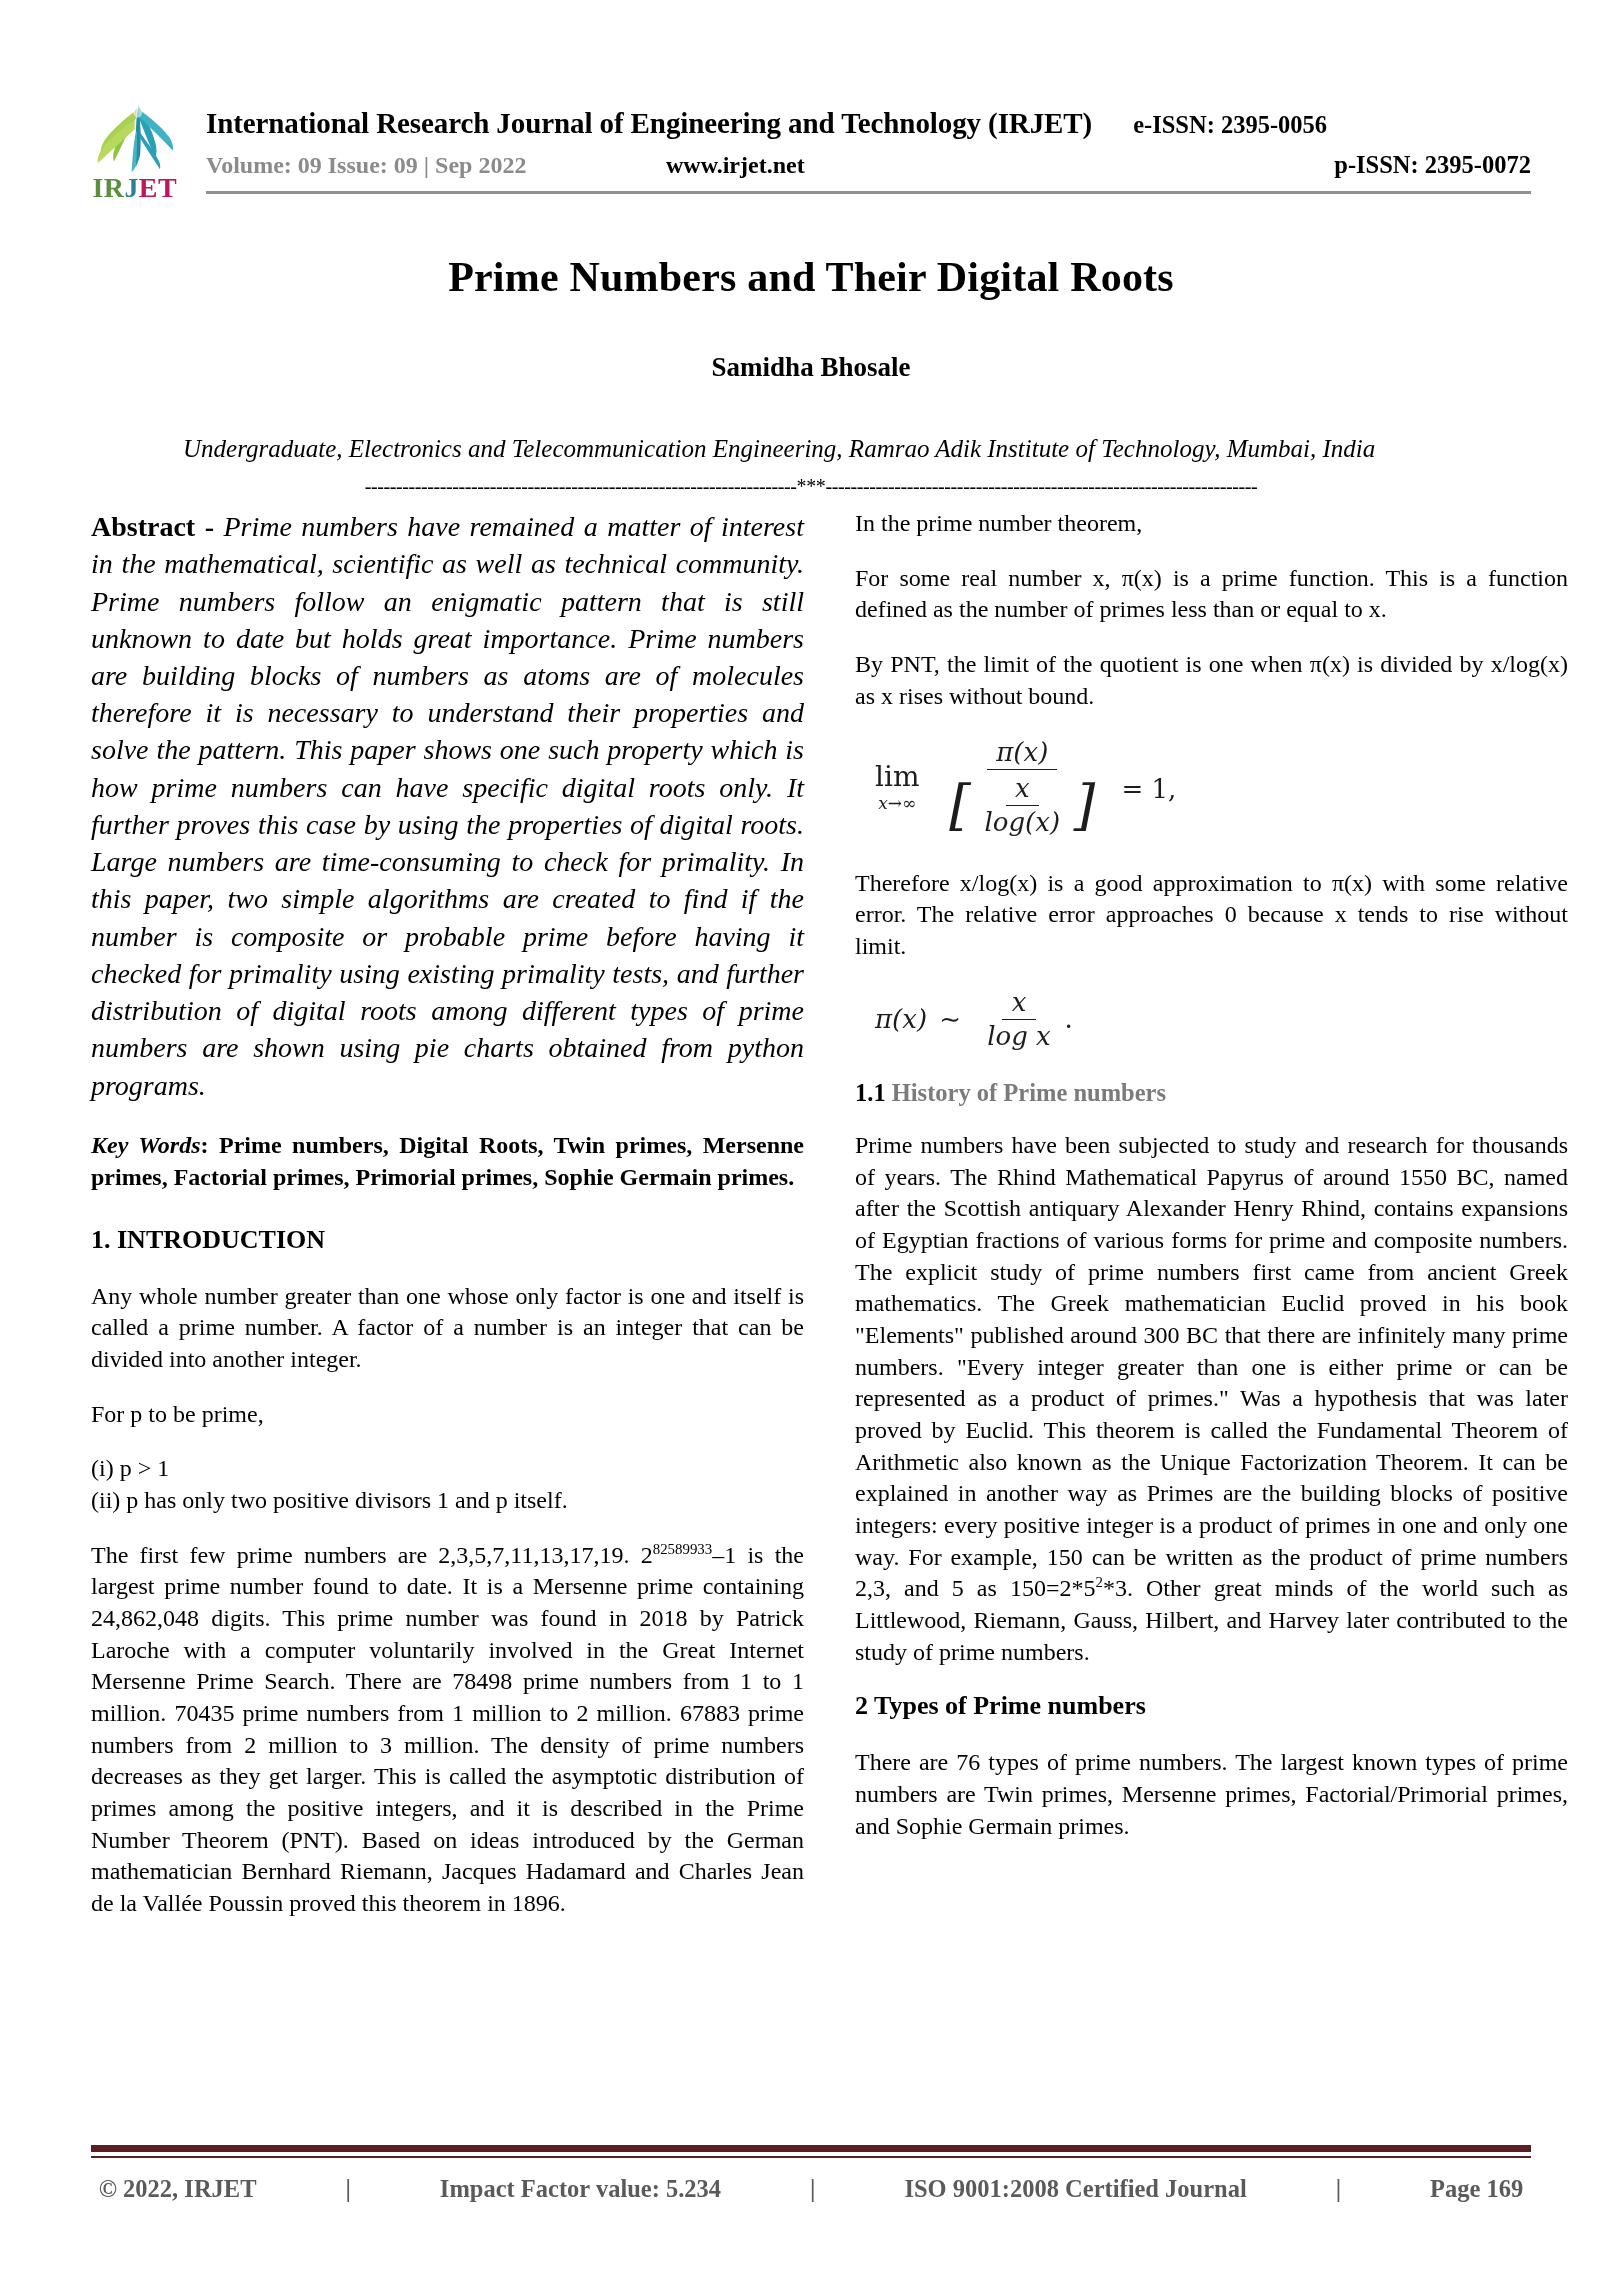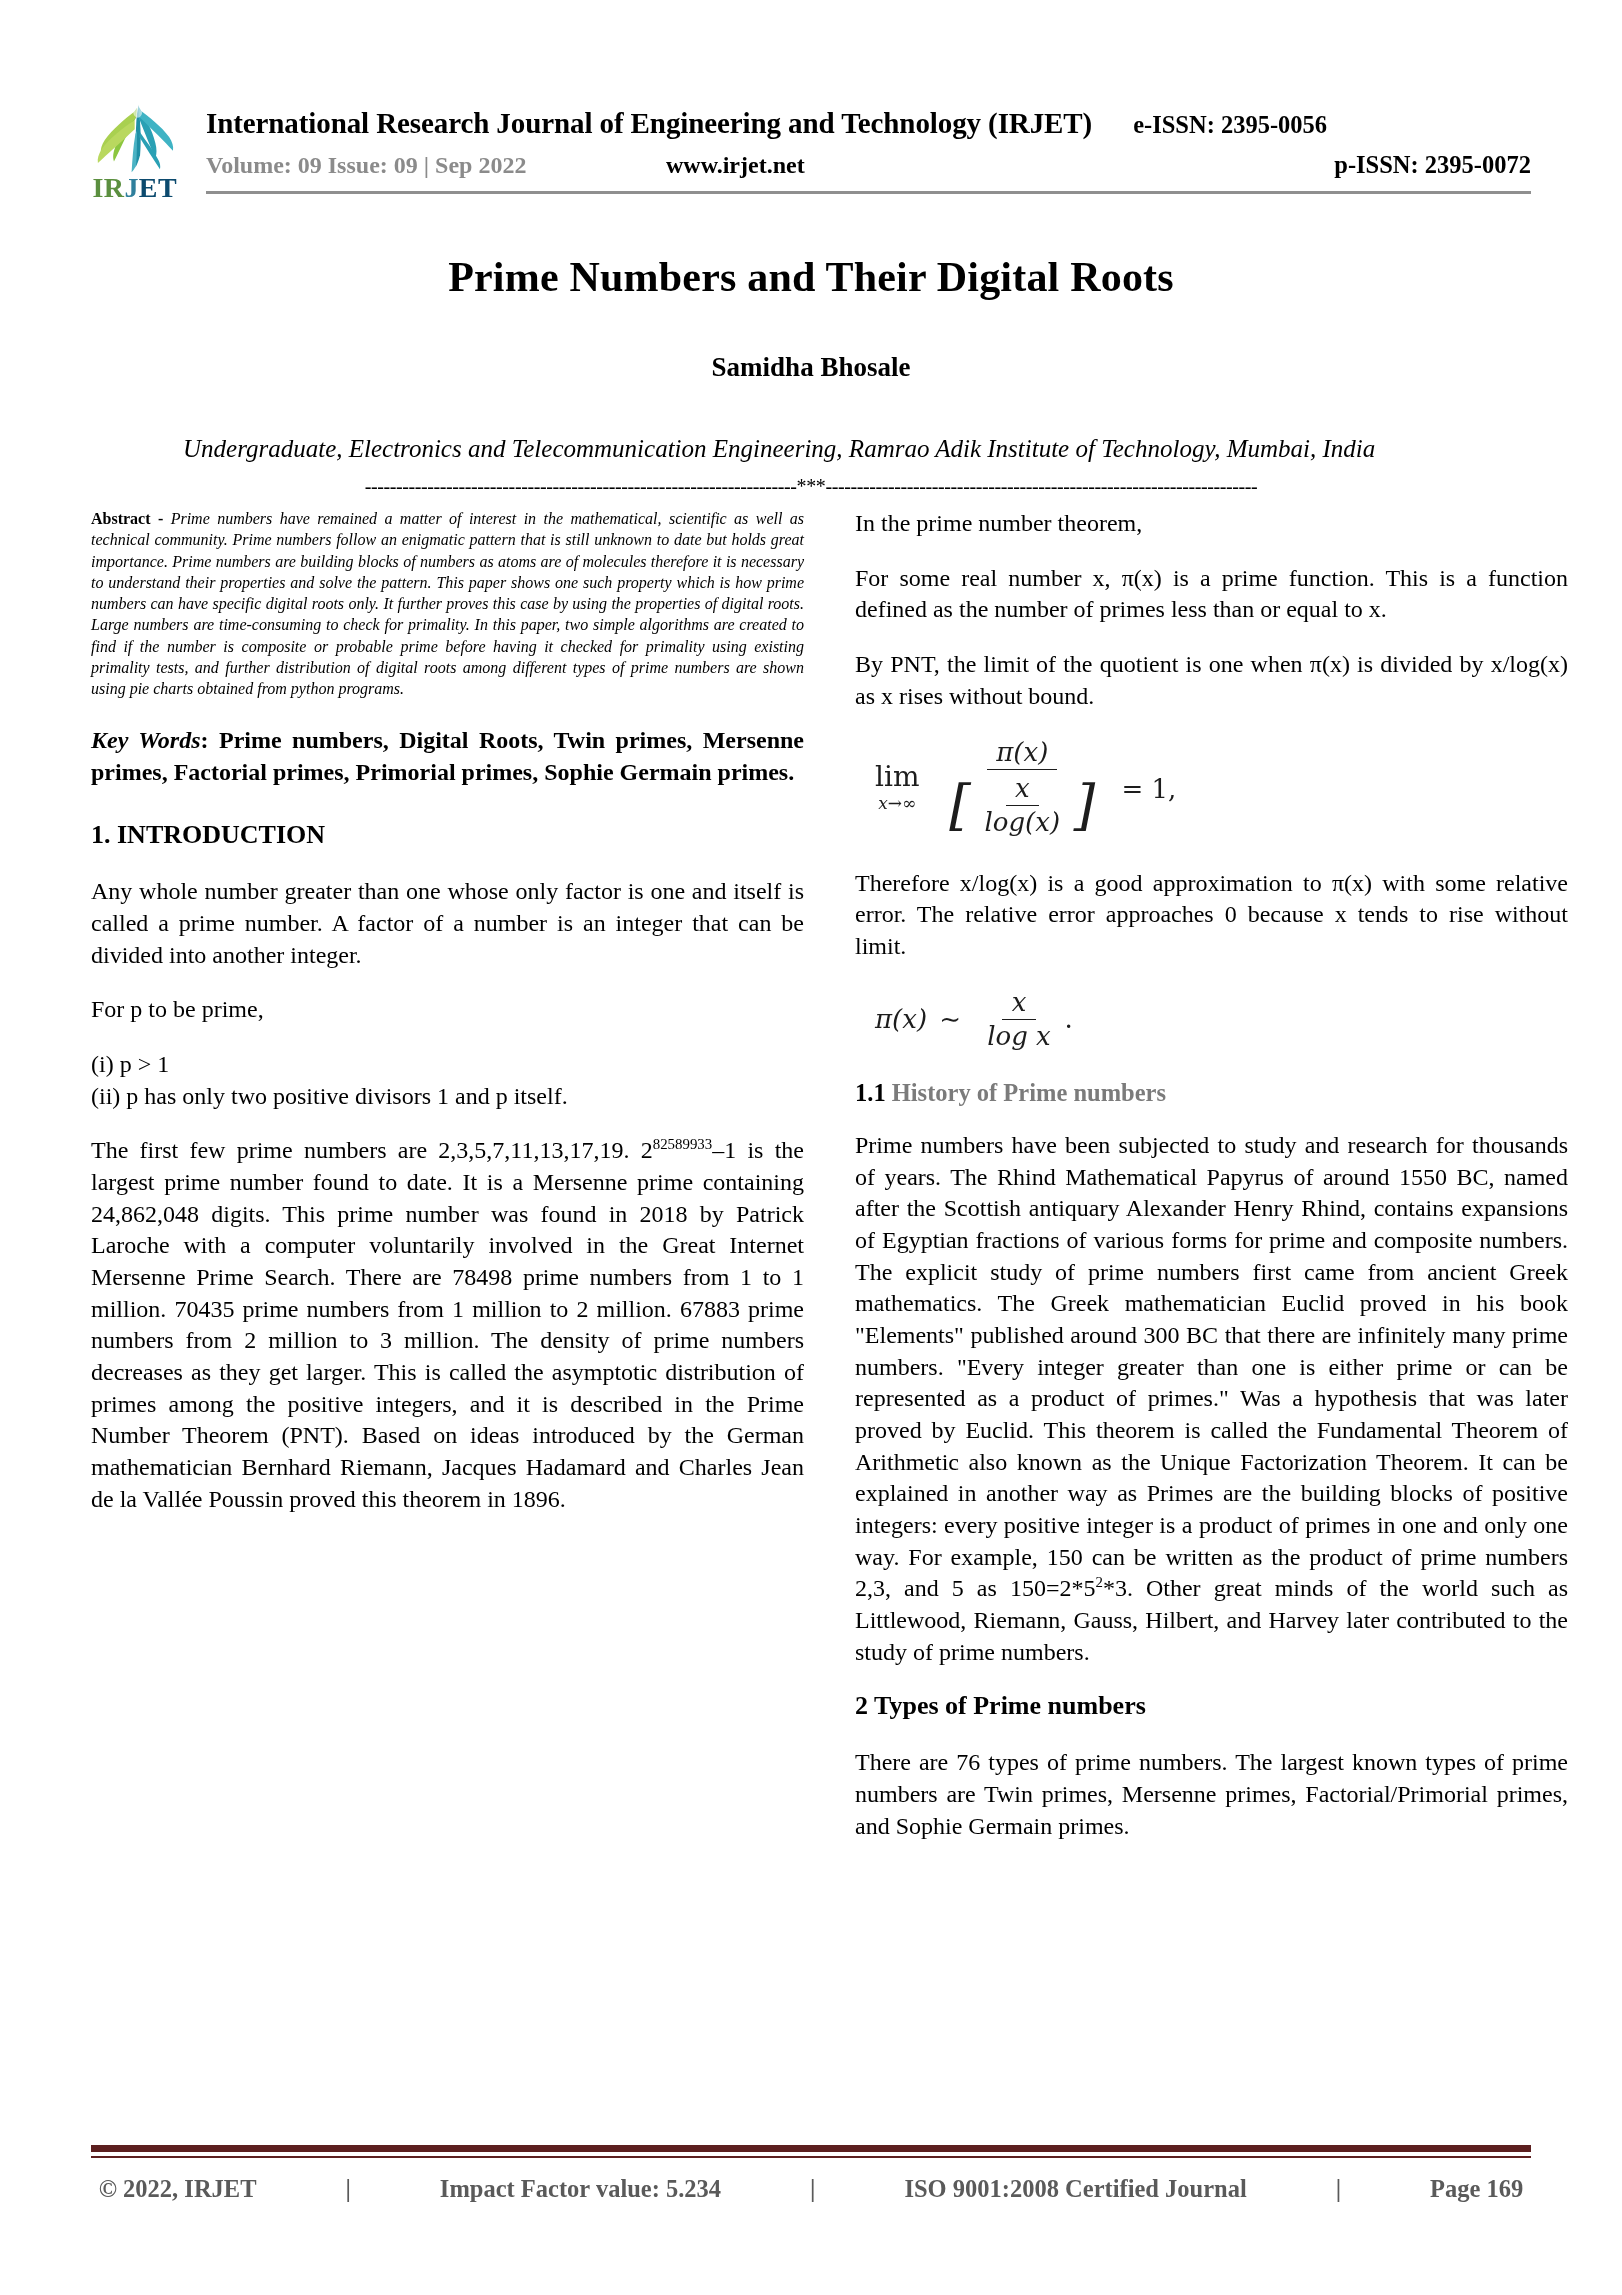--- a/index.html
+++ b/index.html
@@ -40,21 +40,21 @@
     font-weight: bold;
     font-size: 28px;
     letter-spacing: 0.4px;
     line-height: 1;
     margin-top: 0.8px;
     margin-left: 1.5px;
     white-space: nowrap;
   }
   .logo-word .ir { color: #5b8f3f; }
   .logo-word .j  { color: #2f7f9c; }
-  .logo-word .et { color: #0c4a6e; }
+  .logo-word .et { color: #be185d; }
 
   .masthead-text {
     flex: 1 1 auto;
     padding-left: 14px;
     padding-top: 6.1px;
   }
   .mh-row {
     display: flex;
     align-items: baseline;
   }
@@ -146,21 +146,21 @@
   p.body {
     font-size: 24px;
     line-height: 1.32;
     text-align: justify;
     margin: 0 0 23px 0;
     hyphens: none;
   }
   p.tight { margin-bottom: 0; }
   p.abstract {
     font-style: italic;
-    font-size: 16px;
+    font-size: 28px;
     line-height: 1.33;
     text-align: justify;
     margin: 0 0 26px 0;
   }
   p.abstract .lbl {
     font-style: normal;
     font-weight: bold;
   }
   p.keywords {
     font-weight: bold;

